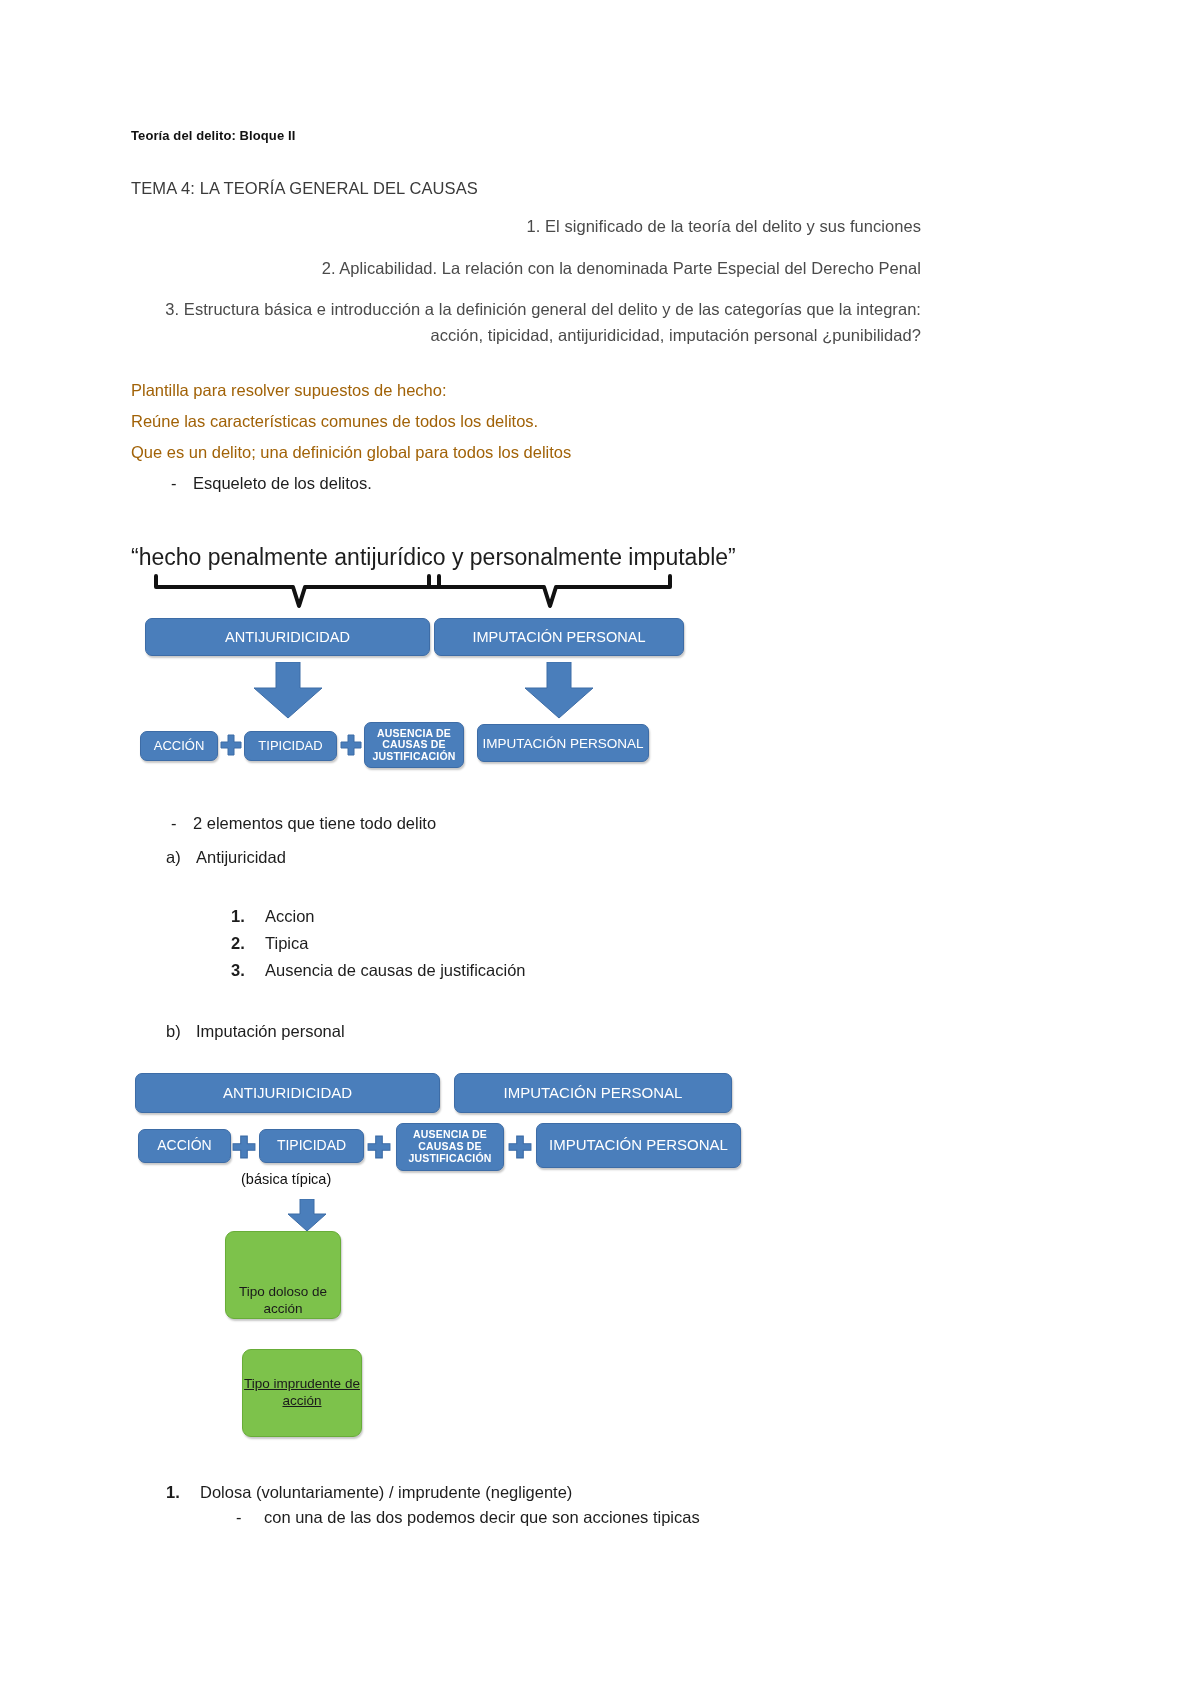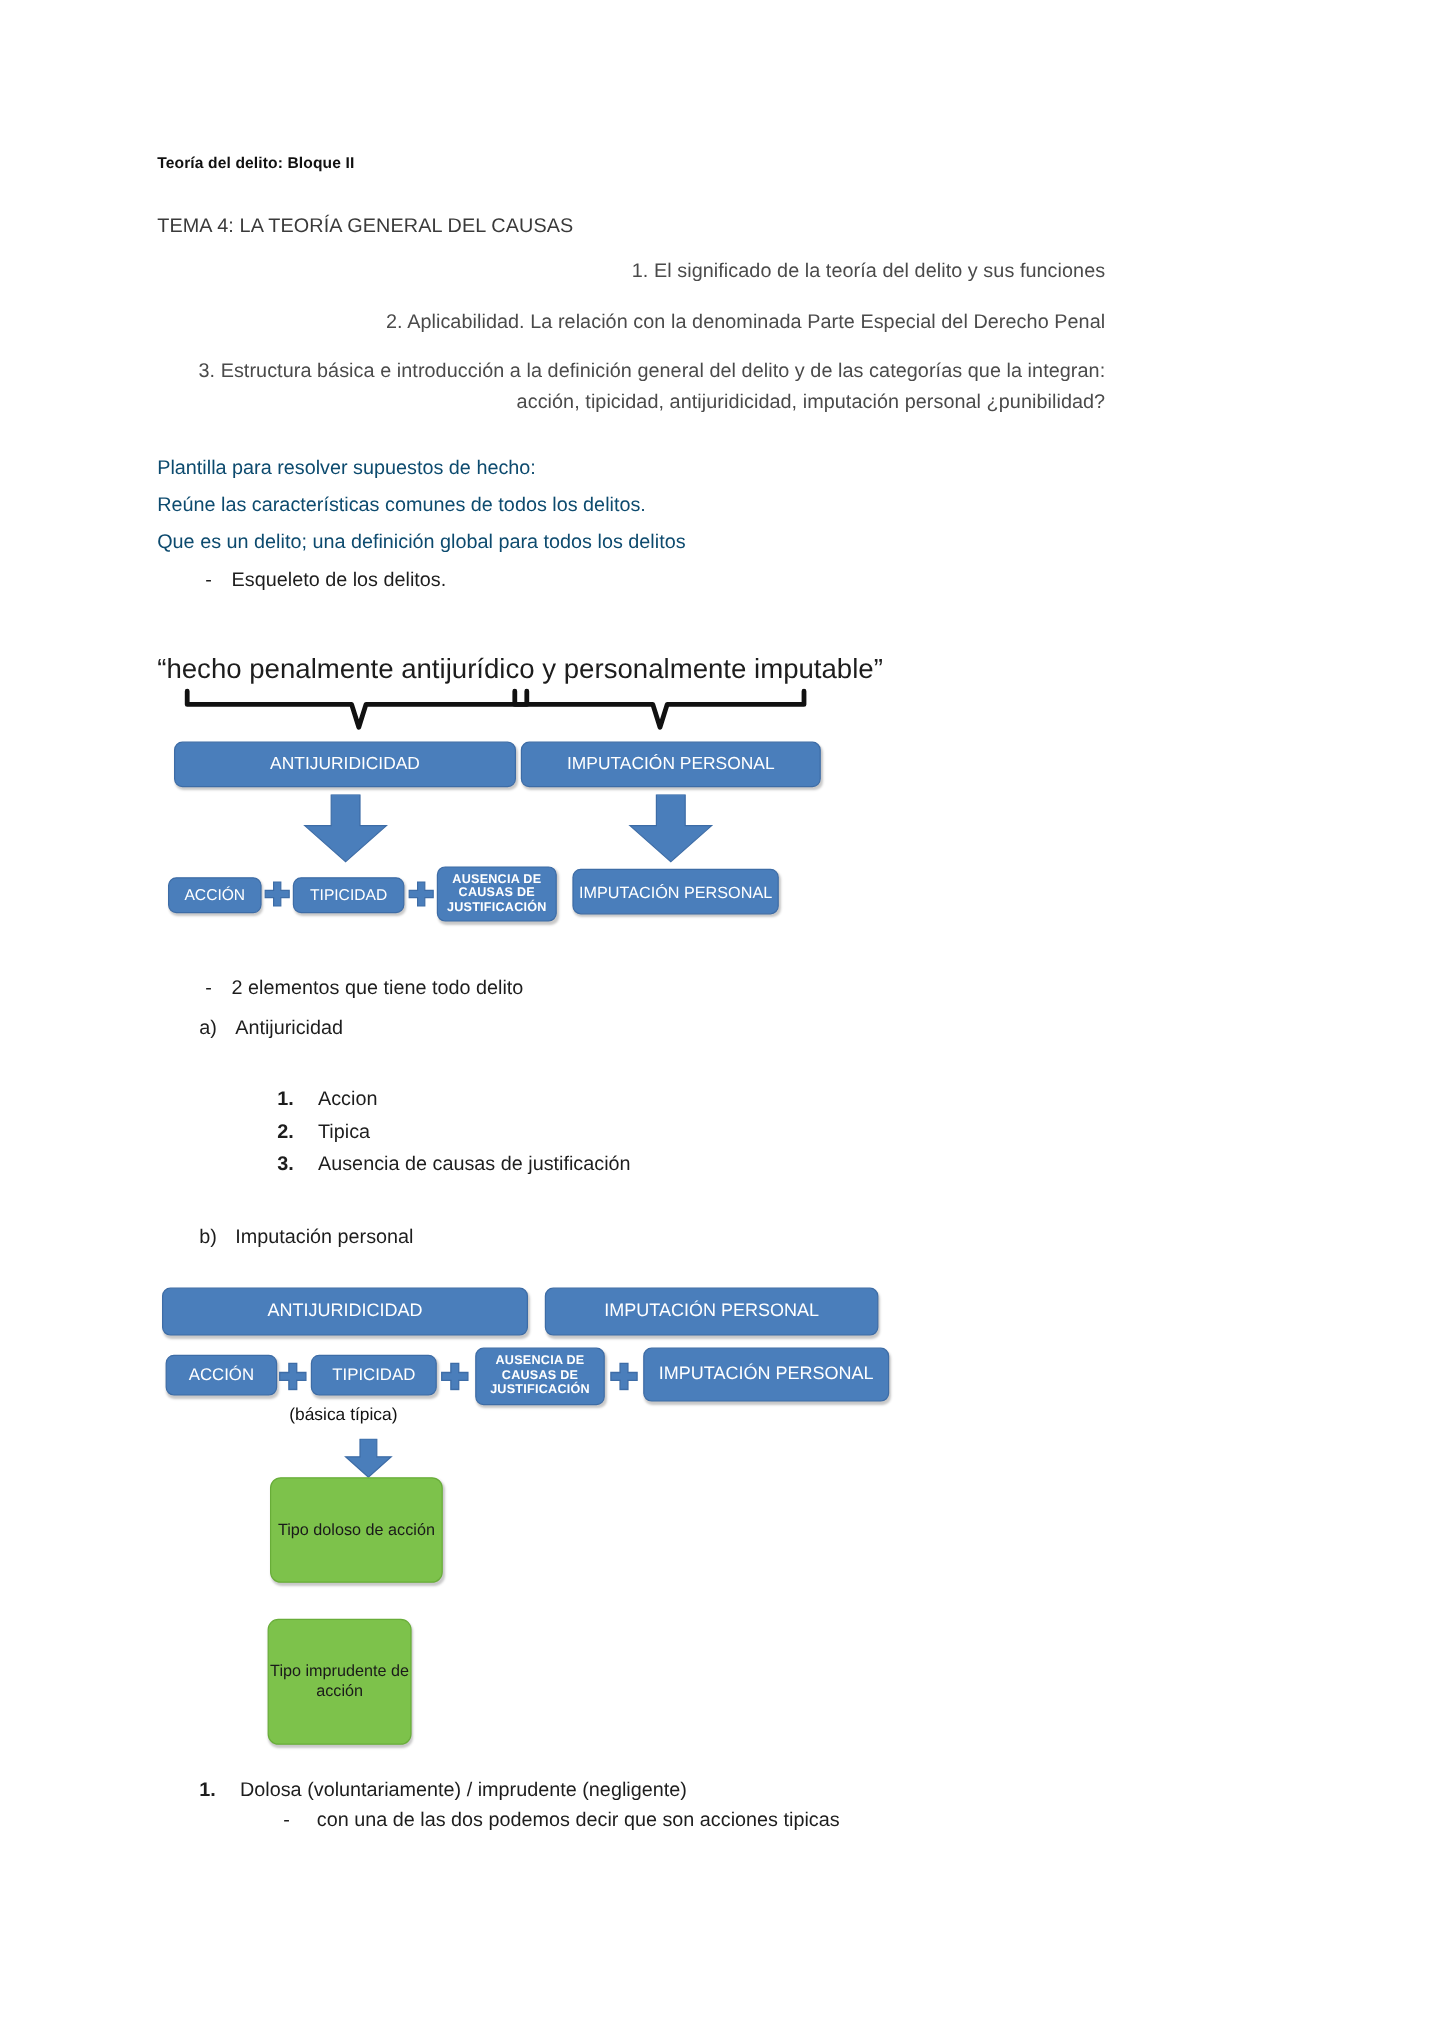--- a/index.html
+++ b/index.html
@@ -48,21 +48,21 @@
     color: #4a4a4a;
     margin: 0 0 16px 0;
     line-height: 1.55;
     letter-spacing: .05px;
     text-align: right;
   }
   .toc-line.wrap { margin-bottom: 20px; }
 
   .plain {
     font-size: 16.5px;
-    color: #0c4a6e;
+    color: #a16207;
     margin: 0 0 6px 0;
     line-height: 1.52;
   }
   .gap-before { margin-top: 30px; }
 
   .dash-item {
     font-size: 16.5px;
     color: #1d1d1d;
     margin: 6px 0 0 0;
     line-height: 1.5;
@@ -335,24 +335,24 @@
     </div>
 
     <div class="caption" style="left:110px; top:98px;">(básica típica)</div>
 
     <div class="arrow-dn" style="left:155px; top:126px;">
       <svg width="42" height="34" viewBox="0 0 42 34">
         <polygon points="14,0 28,0 28,15 40,15 21,32 2,15 14,15" fill="#4A7EBB" stroke="#3d6ca6" stroke-width="1"></polygon>
       </svg>
     </div>
 
-    <div class="gbox" style="left:94px; top:158px; width:144px; height:88px;">
+    <div class="gbox" style="left:94px; top:158px; width:116px; height:88px;align-items:flex-end;">
       <span>Tipo doloso de acción</span>
     </div>
-    <div class="gbox" style="left:92px; top:276px; width:120px; height:105px;">
+    <div class="gbox" style="left:111px; top:276px; width:120px; height:88px;text-decoration:underline;">
       <span>Tipo imprudente de acción</span>
     </div>
   </div>
 
   <div class="num-item lv1" style="margin-top:58px;">
     <span class="mark">1.</span>
     <span class="txt">Dolosa (voluntariamente) / imprudente (negligente)</span>
   </div>
   <div class="sub-dash">
     <span class="bullet">-</span>

